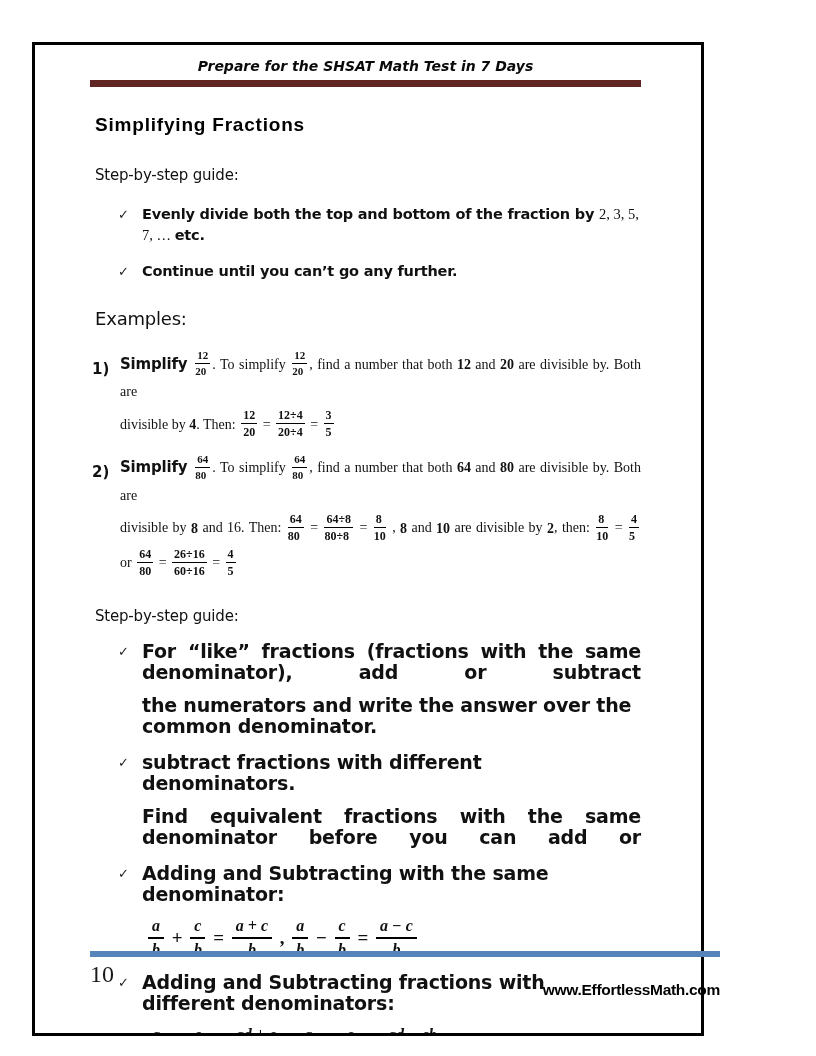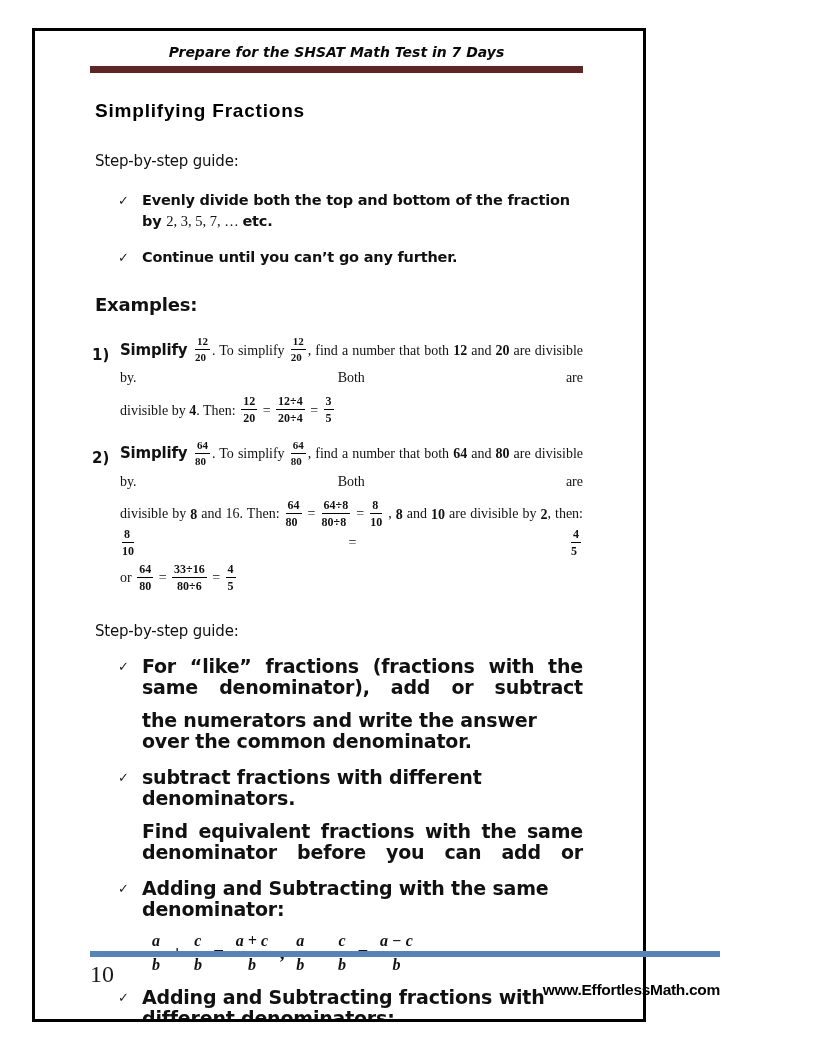--- a/index.html
+++ b/index.html
@@ -2,21 +2,21 @@
 <html><head>
 <meta charset="utf-8">
 <style>
   html,body{margin:0;padding:0;}
   body{
     width:816px;height:1056px;background:#ffffff;position:relative;
     font-family:"Liberation Serif",serif;color:#111;
     -webkit-font-smoothing:antialiased;
   }
   .frame{
-    position:absolute;left:32px;top:28px;width:614px;height:994px;
+    position:absolute;left:32px;top:42px;width:672px;height:994px;
     border:3px solid #000;box-sizing:border-box;background:#fff;
     padding:0 60px 0 55px;overflow:hidden;
   }
   
   .rh{margin-top:13px;text-align:center;}
   .rh-title{
     font-family:"DejaVu Sans",sans-serif;font-weight:bold;font-style:italic;
     font-size:14px;line-height:17px;color:#0a0a0a;
   }
   .rh-rule{height:7px;margin-top:5px;}
@@ -25,21 +25,21 @@
     font-family:"Liberation Sans",sans-serif;font-weight:bold;font-size:19px;
     letter-spacing:0.8px;margin:27px 0 0 5px;color:#000;
   }
   .h1b{margin-top:18px;}
   .guide{
     font-family:"DejaVu Sans",sans-serif;font-weight:normal;font-size:15px;
     letter-spacing:-0.2px;margin:30px 0 0 5px;
   }
   .guide2{margin-top:28px;}
   .exlabel{
-    font-family:"DejaVu Sans",sans-serif;font-weight:bold;font-size:18px;
+    font-family:"DejaVu Sans",sans-serif;font-weight:normal;font-size:18px;
     letter-spacing:-0.2px;margin:26px 0 0 5px;
   }
   
   .bullets{margin-top:20px;}
   .bullets2{margin-top:16px;}
   .bullet{display:flex;margin:0 0 15px 28px;}
   .check{
     font-family:"DejaVu Sans",sans-serif;font-size:13px;line-height:21px;
     flex:0 0 14px;margin-right:10px;color:#222;
   }
@@ -120,21 +120,21 @@
   <div class="example">
     <span class="ex-num">1)</span>
     <div class="mline just"><span class="hw">Simplify </span><span class="frac"><span class="num">12</span><span class="den">20</span></span><span class="ser">. To simplify </span><span class="frac"><span class="num">12</span><span class="den">20</span></span><span class="ser">, find a number that both </span><span class="bs">12</span><span class="ser"> and </span><span class="bs">20</span><span class="ser"> are divisible by. Both are</span></div>
     <div class="mline"><span class="ser">divisible by </span><span class="bs">4</span><span class="ser">. Then: </span><span class="frac big"><span class="num">12</span><span class="den">20</span></span><span class="ser"> = </span><span class="frac big"><span class="num">12÷4</span><span class="den">20÷4</span></span><span class="ser"> = </span><span class="frac big"><span class="num">3</span><span class="den">5</span></span></div>
   </div>
 
   <div class="example ex2">
     <span class="ex-num">2)</span>
     <div class="mline just"><span class="hw">Simplify </span><span class="frac"><span class="num">64</span><span class="den">80</span></span><span class="ser">. To simplify </span><span class="frac"><span class="num">64</span><span class="den">80</span></span><span class="ser">, find a number that both </span><span class="bs">64</span><span class="ser"> and </span><span class="bs">80</span><span class="ser"> are divisible by. Both are</span></div>
     <div class="mline just"><span class="ser">divisible by </span><span class="bs">8</span><span class="ser"> and 16. Then: </span><span class="frac big"><span class="num">64</span><span class="den">80</span></span><span class="ser"> = </span><span class="frac big"><span class="num">64÷8</span><span class="den">80÷8</span></span><span class="ser"> = </span><span class="frac big"><span class="num">8</span><span class="den">10</span></span><span class="ser"> , </span><span class="bs">8</span><span class="ser"> and </span><span class="bs">10</span><span class="ser"> are divisible by </span><span class="bs">2</span><span class="ser">, then: </span><span class="frac big"><span class="num">8</span><span class="den">10</span></span><span class="ser"> = </span><span class="frac big"><span class="num">4</span><span class="den">5</span></span></div>
-    <div class="mline"><span class="ser">or </span><span class="frac big"><span class="num">64</span><span class="den">80</span></span><span class="ser"> = </span><span class="frac big"><span class="num">33÷16</span><span class="den">80÷6</span></span><span class="ser"> = </span><span class="frac big"><span class="num">4</span><span class="den">5</span></span></div>
+    <div class="mline"><span class="ser">or </span><span class="frac big"><span class="num">64</span><span class="den">80</span></span><span class="ser"> = </span><span class="frac big"><span class="num">26÷16</span><span class="den">60÷16</span></span><span class="ser"> = </span><span class="frac big"><span class="num">4</span><span class="den">5</span></span></div>
   </div>
 
 
   <div class="guide guide2">Step-by-step guide:</div>
 
   <div class="bullets bullets2">
     <div class="bullet">
       <span class="check">✓</span>
       <div class="btext">
         <div class="bl just hw">For “like” fractions (fractions with the same denominator), add or subtract</div>

